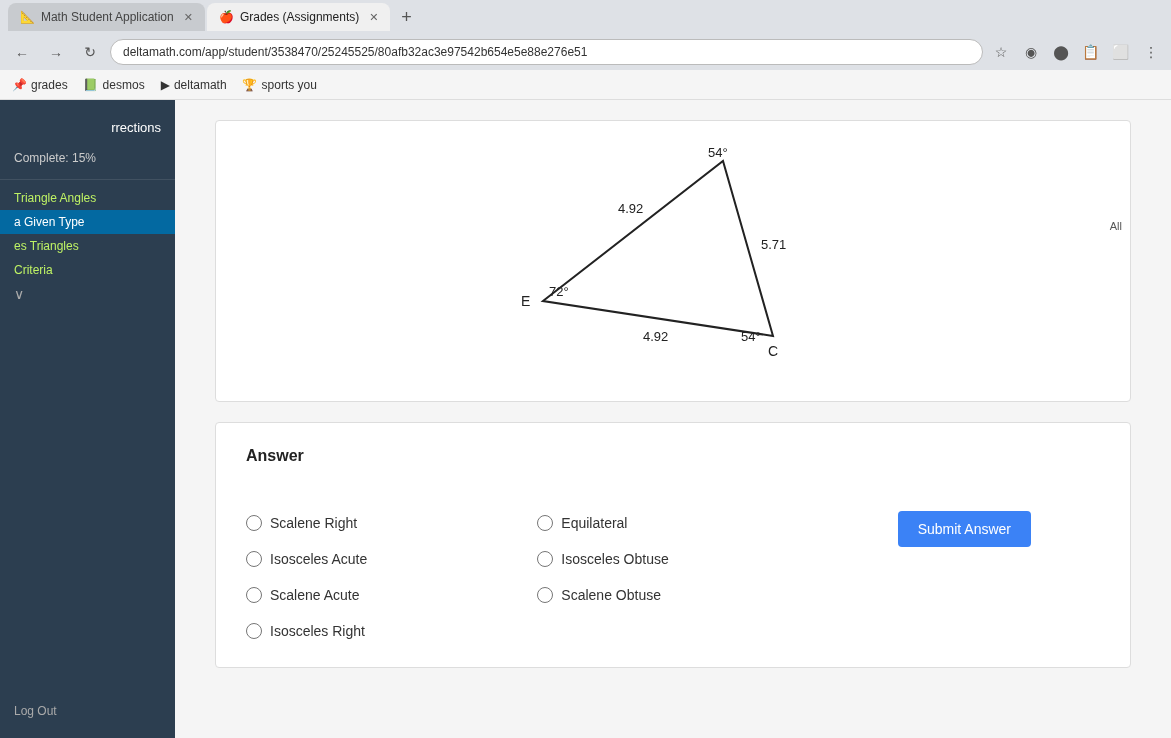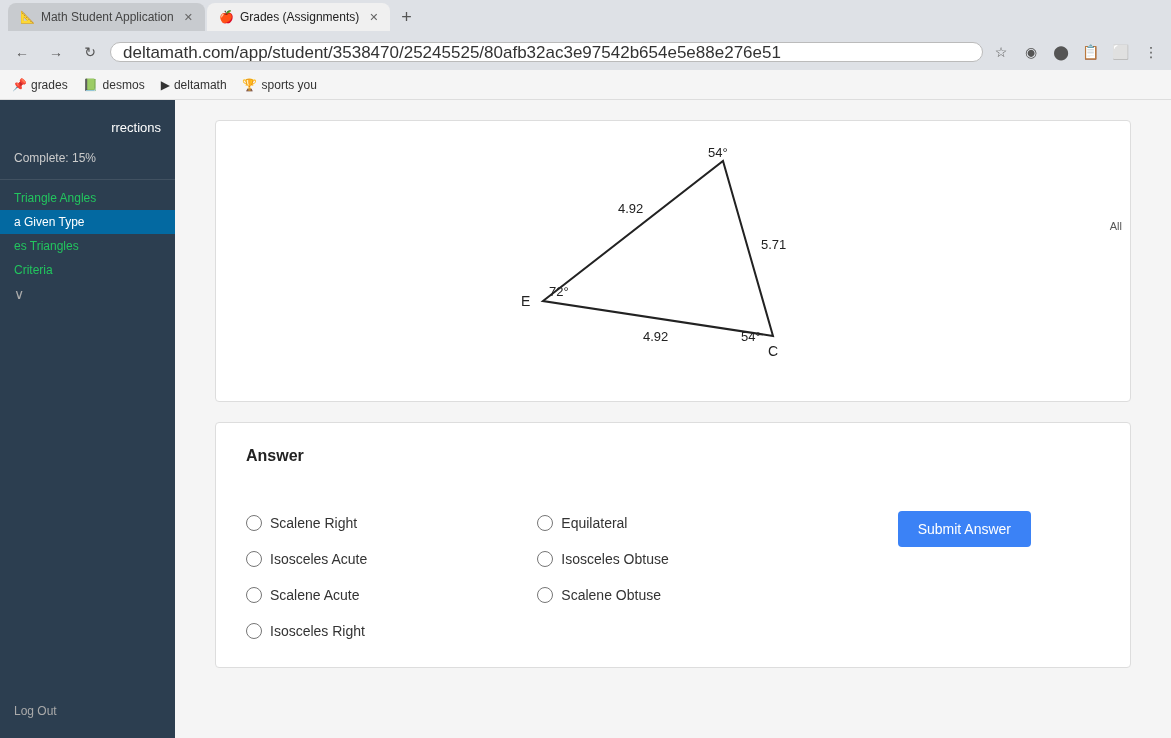--- a/index.html
+++ b/index.html
@@ -50,27 +50,27 @@
     }
     .nav-btn {
       width: 28px; height: 28px;
       display: flex; align-items: center; justify-content: center;
       font-size: 14px; color: #555; cursor: pointer; border-radius: 50%;
       background: transparent;
       border: none;
     }
     .address-field {
       flex: 1;
-      height: 20px;
+      height: 26px;
       background: white;
       border-radius: 13px;
       display: flex;
-      align-items: flex-start;
+      align-items: center;
       padding: 0 12px;
-      font-size: 17px;
+      font-size: 12px;
       color: #333;
       border: 1px solid #bbb;
     }
     .browser-actions {
       display: flex; align-items: center; gap: 6px;
     }
     .browser-action-btn {
       width: 24px; height: 24px;
       display: flex; align-items: center; justify-content: center;
       font-size: 14px; color: #555; cursor: pointer;
@@ -109,21 +109,21 @@
       padding: 12px 0;
       font-size: 13px;
     }
     .sidebar-section {
       padding: 8px 14px;
       text-align: right;
     }
     .sidebar-item {
       padding: 5px 14px;
       cursor: pointer;
-      color: #22c55e;
+      color: #bef264;
       font-size: 12px;
     }
     .sidebar-item.active { background: #0369a1; color: white; }
     .sidebar-progress {
       padding: 8px 14px;
       color: #ccc;
       font-size: 12px;
     }
     .sidebar-footer {
       margin-top: auto;

